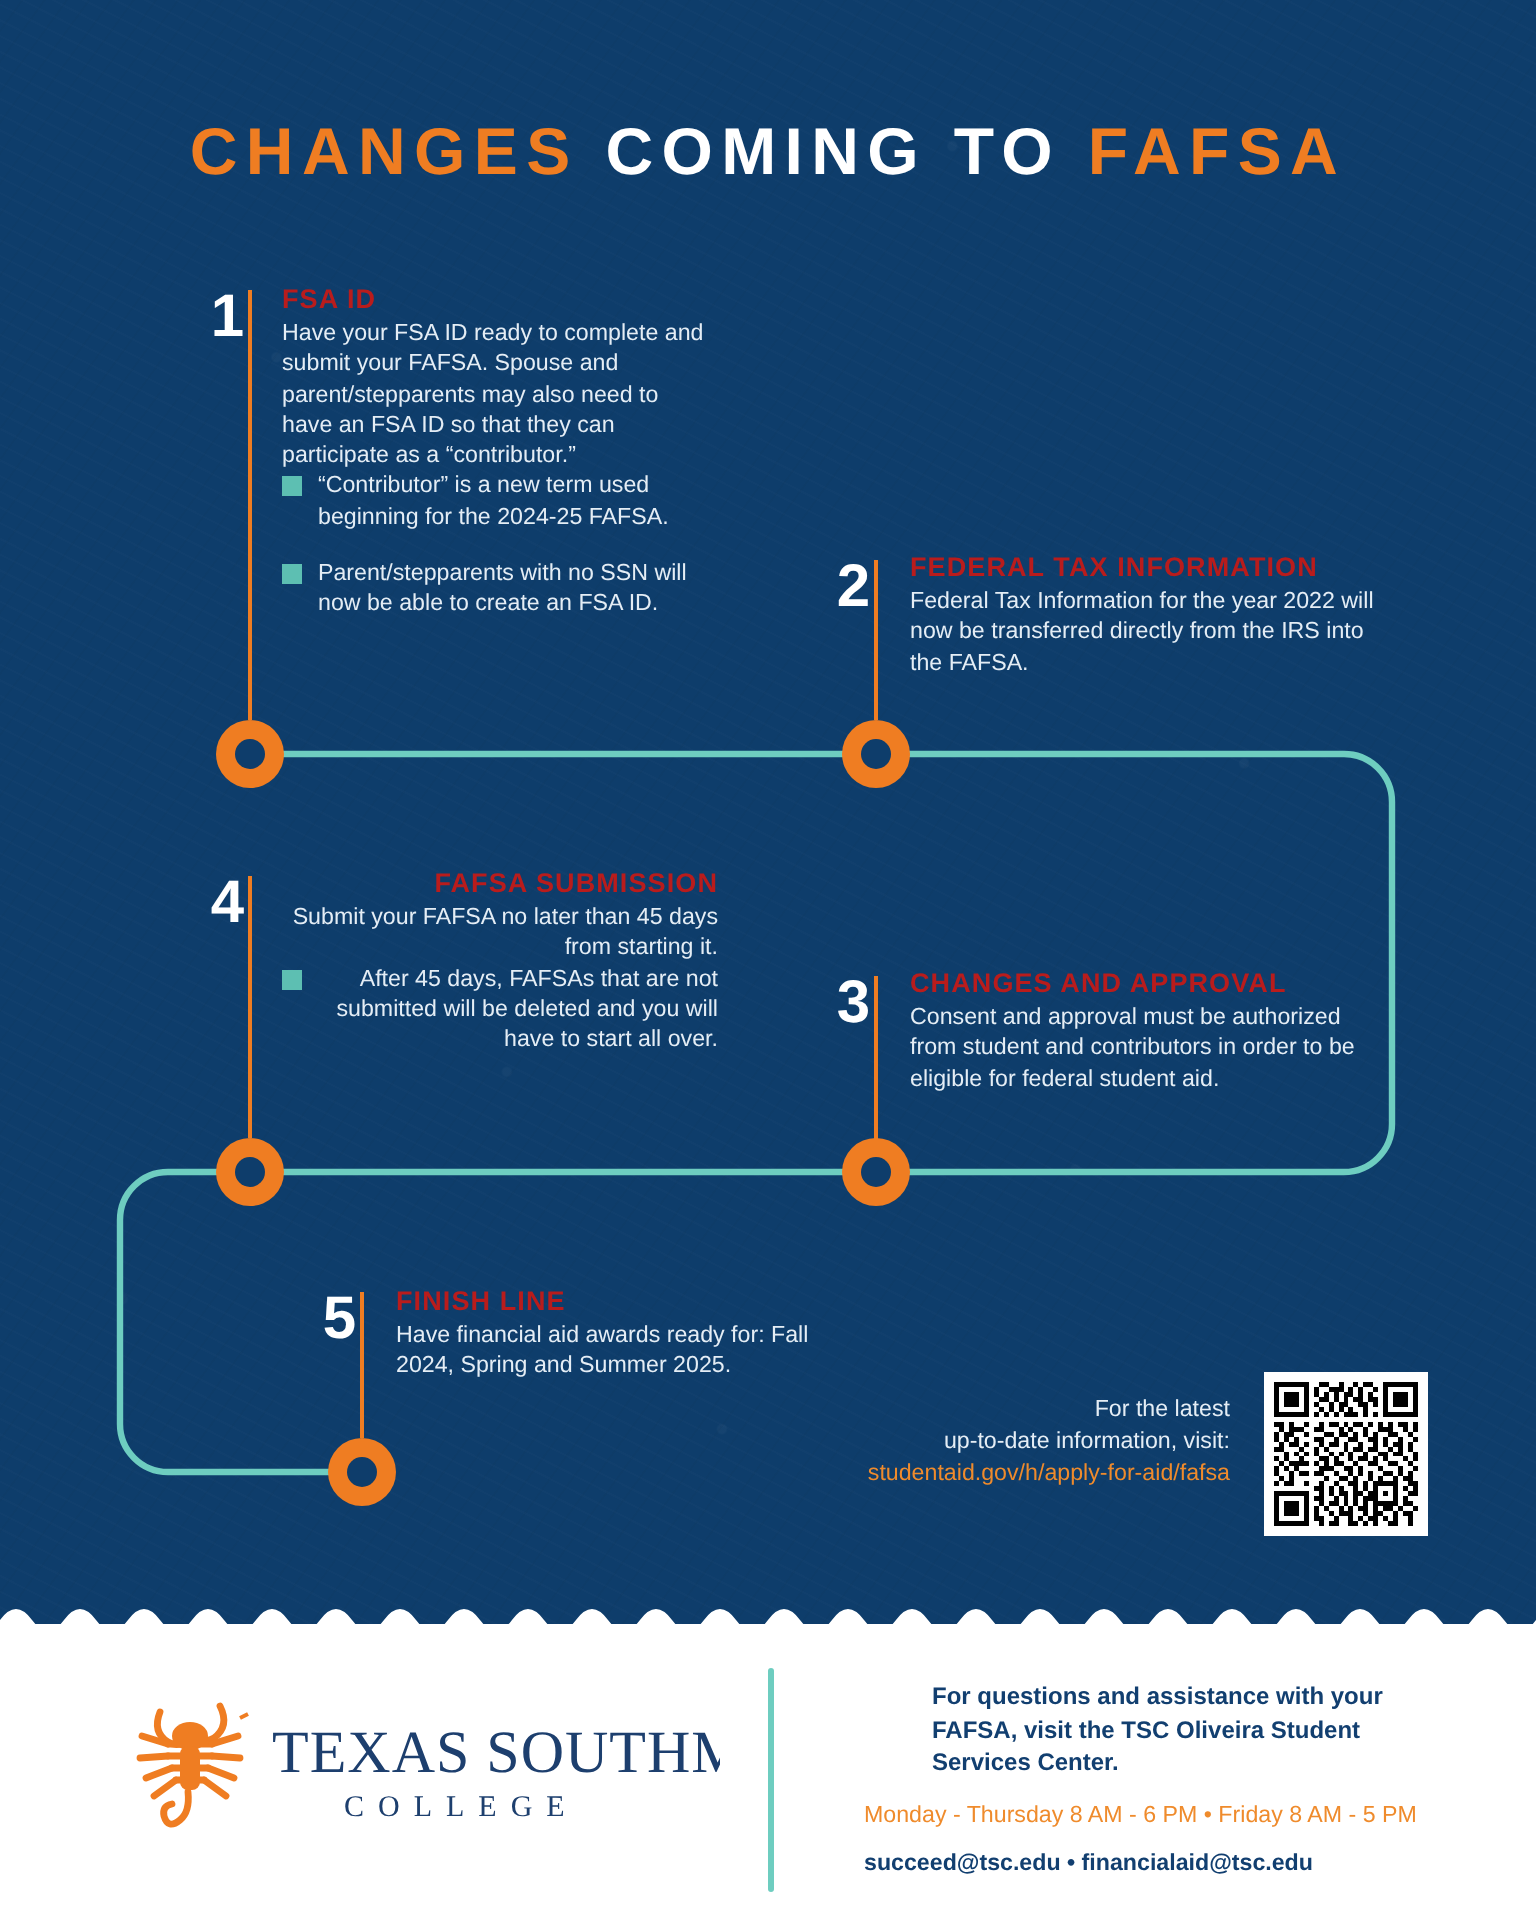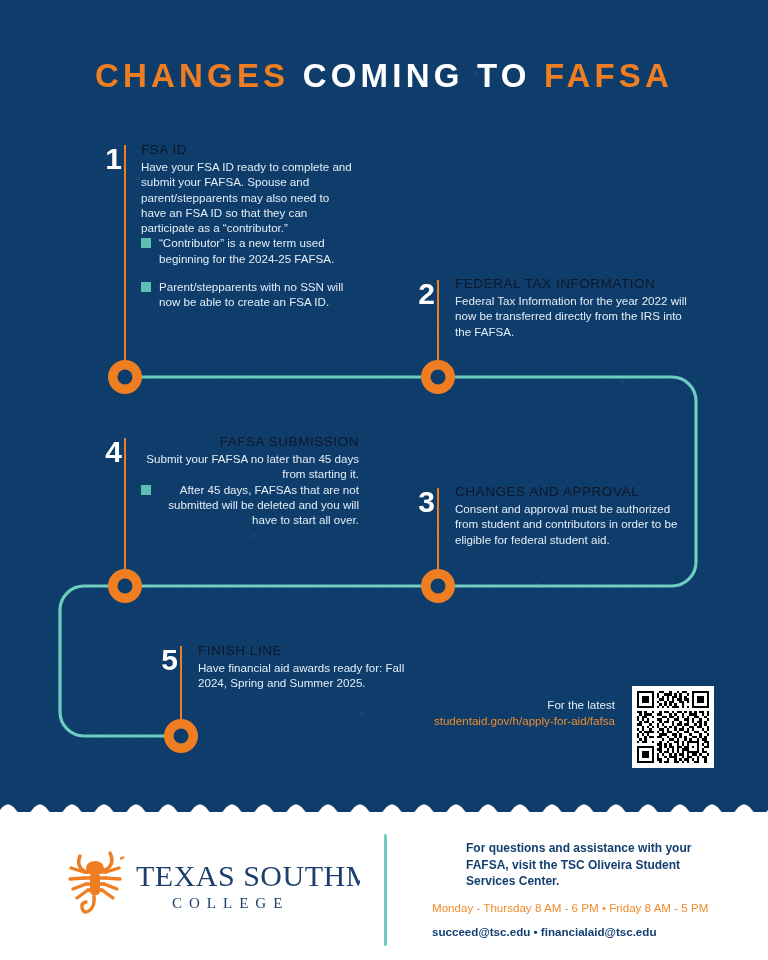--- a/index.html
+++ b/index.html
@@ -53,21 +53,21 @@
 
   
   .step { position:absolute; z-index:4; }
   .num {
     position:absolute; color:#ffffff; font-weight:bold; font-size:30px;
     line-height:1; text-align:right; width:34px;
   }
   .vbar { position:absolute; width:2px; background:#ef7d22; }
   .body { position:absolute; }
   .head {
-    color:#0f172a; font-weight:normal; font-size:13.5px; letter-spacing:.55px;
+    color:#b91c1c; font-weight:bold; font-size:13.5px; letter-spacing:.55px;
     margin-bottom:2px;
   }
   .para {
     color:#e4edf5; font-size:11.6px; line-height:15.3px;
   }
   .bullets { }
   .bullet { display:flex; gap:8px; margin-bottom:13px; }
   .bullet:last-child { margin-bottom:0; }
   .sq { width:10px; height:10px; background:#5dbfb2; flex:0 0 10px; margin-top:3px; }
   .btxt { color:#e4edf5; font-size:11.6px; line-height:15.3px; }
@@ -202,20 +202,21 @@
     <div class="num" style="left:144px; top:645px;">5</div>
     <div class="vbar" style="left:180px; top:646px; height:73px;"></div>
     <div class="body" style="left:198px; top:643px; width:215px;">
       <div class="head">FINISH LINE</div>
       <div class="para">Have financial aid awards ready for: Fall 2024, Spring and Summer 2025.</div>
     </div>
   </div>
 
   <div class="latest">
     <div>For the latest</div>
+    <div>up-to-date information, visit:</div>
     <div class="url">studentaid.gov/h/apply-for-aid/fafsa</div>
   </div>
 
   <div class="qrbox">
     <svg viewBox="0 0 29 29" width="72" height="72" shape-rendering="crispEdges">
       <rect width="29" height="29" fill="#ffffff"></rect>
       <g fill="#000000">
 
         <rect x="0" y="0" width="7" height="1"></rect>
           <rect x="0" y="6" width="7" height="1"></rect>

